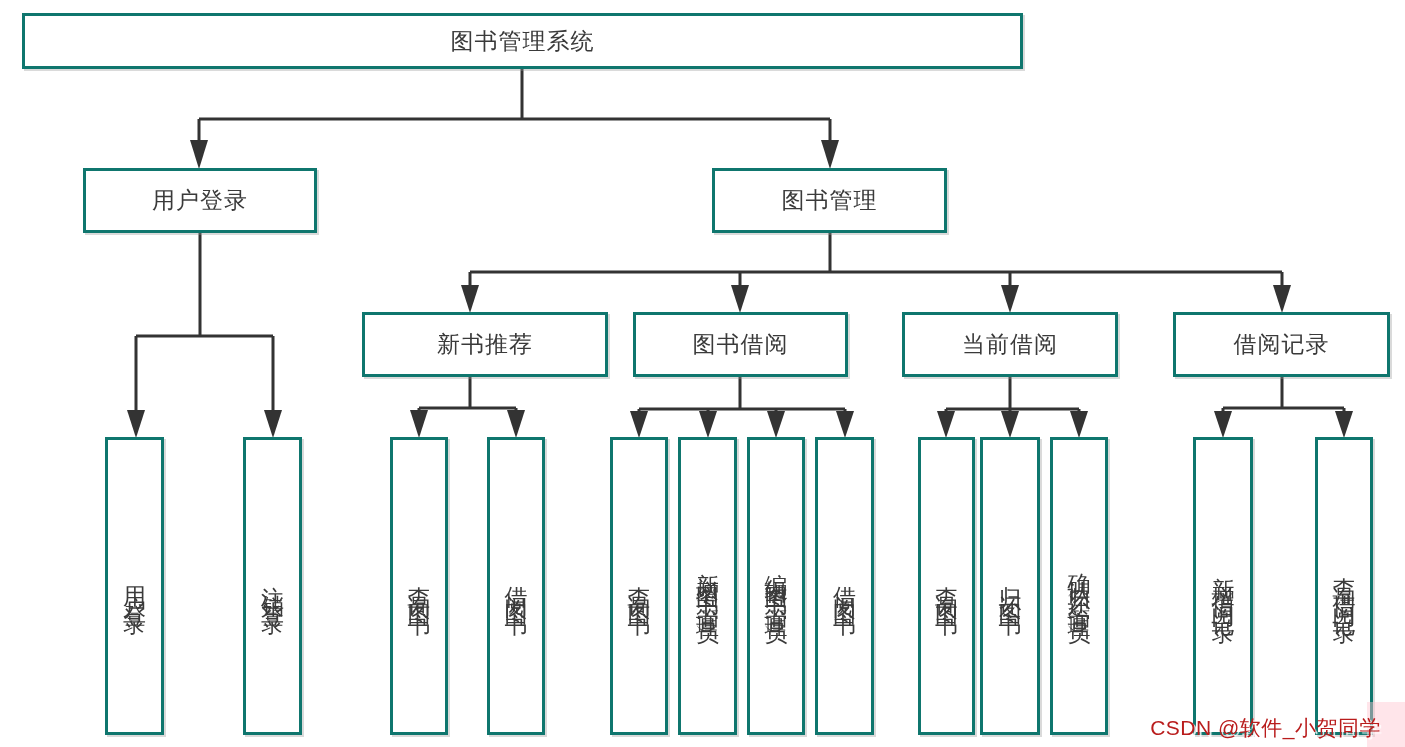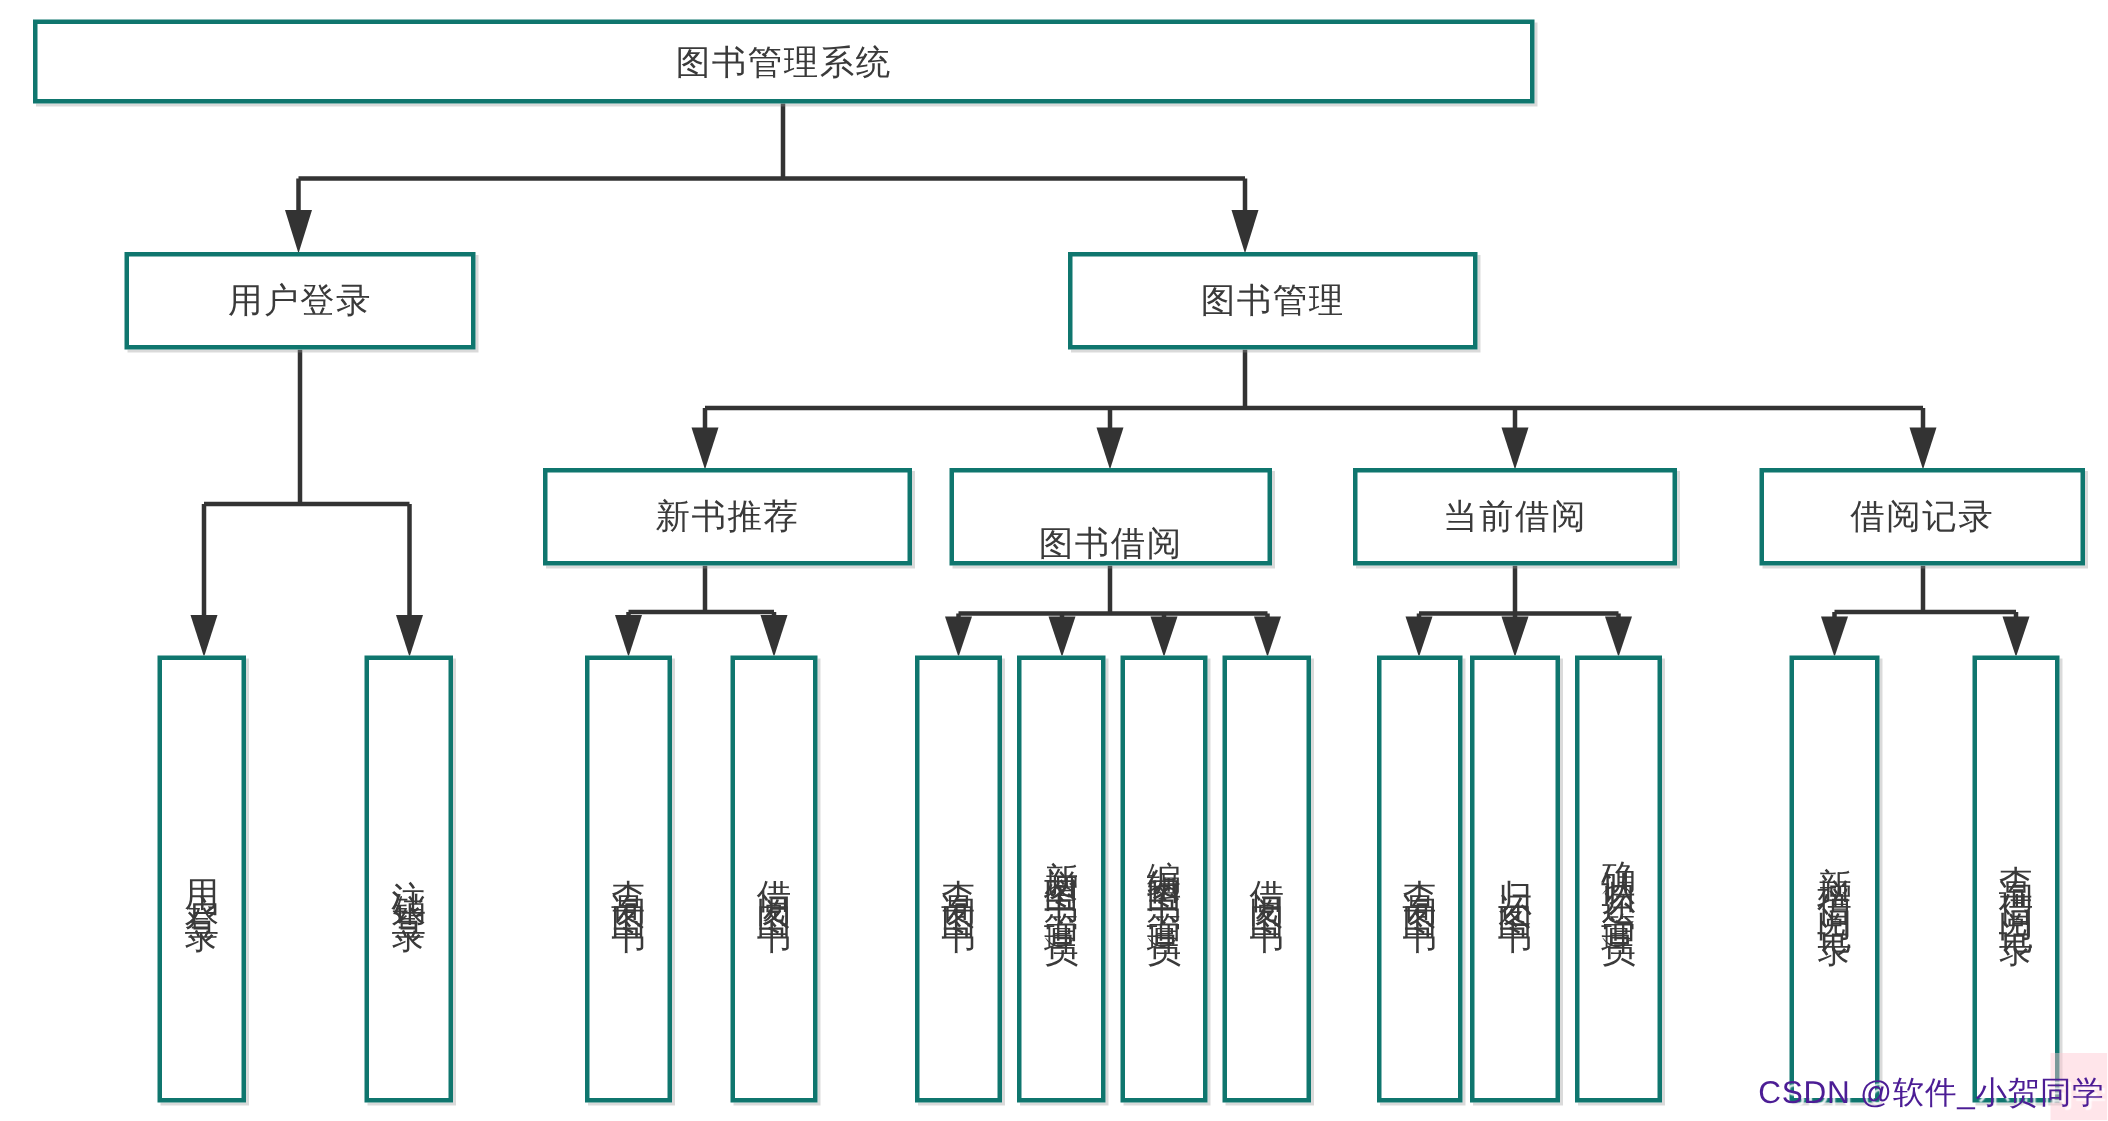--- a/index.html
+++ b/index.html
@@ -23,22 +23,22 @@
     font-size:23px;letter-spacing:1px;color:#3a3a3a;
     white-space:nowrap;line-height:1;
   }
   .vlabel{
     writing-mode:vertical-rl;
     text-orientation:mixed;
     font-size:23px;letter-spacing:9px;color:#3a3a3a;line-height:1;
   }
   .vlabel.tight{letter-spacing:7px;}
   #watermark{
-    position:absolute;right:2px;top:714px;
-    font-size:21px;color:#4c1d95;letter-spacing:0.5px;
+    position:absolute;right:24px;top:714px;
+    font-size:21px;color:#b91c1c;letter-spacing:0.5px;
     text-shadow:2px 2px 1px rgba(255,255,255,0.95);
     white-space:nowrap;
   }
   #watermark-tint{
     position:absolute;right:0;top:702px;width:38px;height:45px;
     background:rgba(255,198,208,0.45);
     pointer-events:none;
   }
 </style>
 </head>
@@ -79,28 +79,28 @@
     </g>
   </svg>
 
   <div class="node" style="left:22px;top:13px;width:1001px;height:56px;">
     <span class="hlabel">图书管理系统</span>
   </div>
 
   <div class="node" style="left:83px;top:168px;width:234px;height:65px;">
     <span class="hlabel">用户登录</span>
   </div>
-  <div class="node" style="left:712px;top:168px;width:273px;height:65px;">
+  <div class="node" style="left:712px;top:168px;width:235px;height:65px;">
     <span class="hlabel">图书管理</span>
   </div>
 
   <div class="node" style="left:362px;top:312px;width:246px;height:65px;">
     <span class="hlabel">新书推荐</span>
   </div>
-  <div class="node" style="left:633px;top:312px;width:215px;height:65px;align-items:flex-end;">
+  <div class="node" style="left:633px;top:312px;width:215px;height:65px;">
     <span class="hlabel">图书借阅</span>
   </div>
   <div class="node" style="left:902px;top:312px;width:216px;height:65px;">
     <span class="hlabel">当前借阅</span>
   </div>
   <div class="node" style="left:1173px;top:312px;width:217px;height:65px;">
     <span class="hlabel">借阅记录</span>
   </div>
 
   <div class="node" style="left:105px;top:437px;width:59px;height:298px;">

